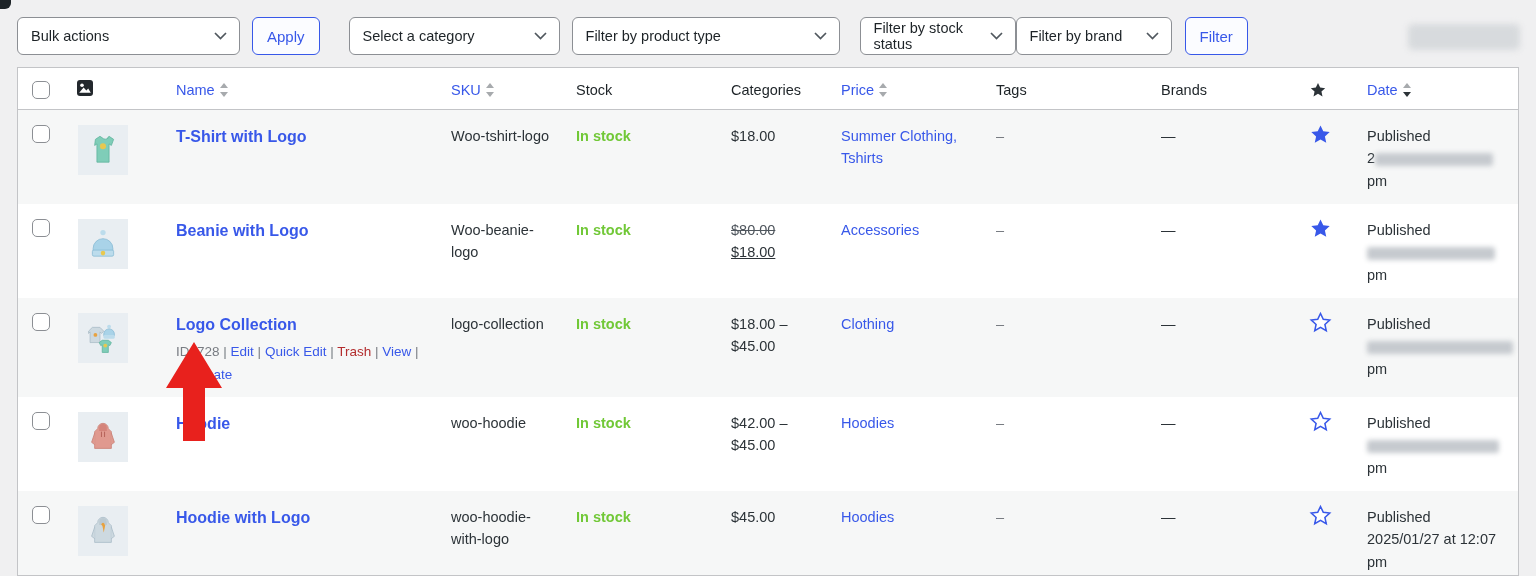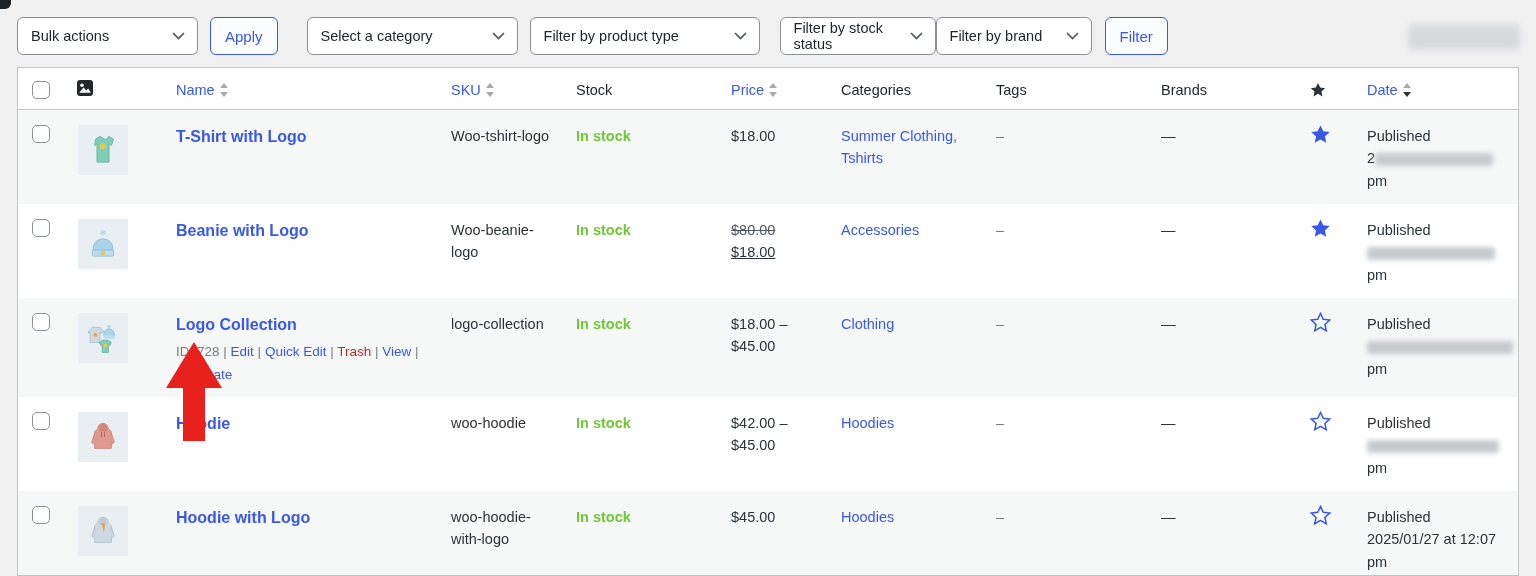--- a/index.html
+++ b/index.html
@@ -59,39 +59,39 @@
   .sort{display:inline-block;}
   
   .arrow-annot{position:absolute;left:163px;top:340px;z-index:50;pointer-events:none;}
 </style>
 </head>
 <body>
 
 <div class="corner-frag"></div>
 
 <div class="toolbar">
-  <div class="select" style="width:181px">
+  <div class="select" style="width:223px">
     <span>Bulk actions</span>
     <span class="chev">
       <svg width="13" height="8" viewBox="0 0 13 8">
           <polyline points="1,1 6.5,6.5 12,1" fill="none" stroke="#50575e" stroke-width="1.7"></polyline>
         </svg>
     </span>
   </div>
   <button class="btn" style="margin-left:12px">Apply</button>
 
   <div class="select" style="width:211px;margin-left:29px">
     <span>Select a category</span>
     <span class="chev">
       <svg width="13" height="8" viewBox="0 0 13 8">
           <polyline points="1,1 6.5,6.5 12,1" fill="none" stroke="#50575e" stroke-width="1.7"></polyline>
         </svg>
     </span>
   </div>
-  <div class="select" style="width:230px;margin-left:12px">
+  <div class="select" style="width:268px;margin-left:12px">
     <span>Filter by product type</span>
     <span class="chev">
       <svg width="13" height="8" viewBox="0 0 13 8">
           <polyline points="1,1 6.5,6.5 12,1" fill="none" stroke="#50575e" stroke-width="1.7"></polyline>
         </svg>
     </span>
   </div>
   <div class="select" style="width:156px;margin-left:20px">
     <span>Filter by stock status</span>
     <span class="chev">
@@ -139,29 +139,29 @@
       <span class="hlink">SKU</span>
       <svg class="sort" width="10" height="16" viewBox="0 0 10 16">
           <polygon points="5,1 9,6 1,6" fill="#a7aaad"></polygon>
           <polygon points="1,10 9,10 5,15" fill="#a7aaad"></polygon>
         </svg>
     </div>
     <div class="cell">
         <span class="hplain">Stock</span>
       </div>
     <div class="cell">
+        <span class="hplain">Categories</span>
+      </div>
+    <div class="cell">
       <span class="hlink">Price</span>
       <svg class="sort" width="10" height="16" viewBox="0 0 10 16">
           <polygon points="5,1 9,6 1,6" fill="#a7aaad"></polygon>
           <polygon points="1,10 9,10 5,15" fill="#a7aaad"></polygon>
         </svg>
     </div>
-    <div class="cell">
-        <span class="hplain">Categories</span>
-      </div>
     <div class="cell">
         <span class="hplain">Tags</span>
       </div>
     <div class="cell">
         <span class="hplain">Brands</span>
       </div>
     <div class="cell">
       <svg width="18" height="18" viewBox="0 0 24 24">
           <path d="M12 2.6l2.9 6.1 6.7.8-5 4.5 1.4 6.5L12 17.1 6 20.5l1.4-6.5-5-4.5 6.7-.8z" fill="#2c3338"></path>
         </svg>

